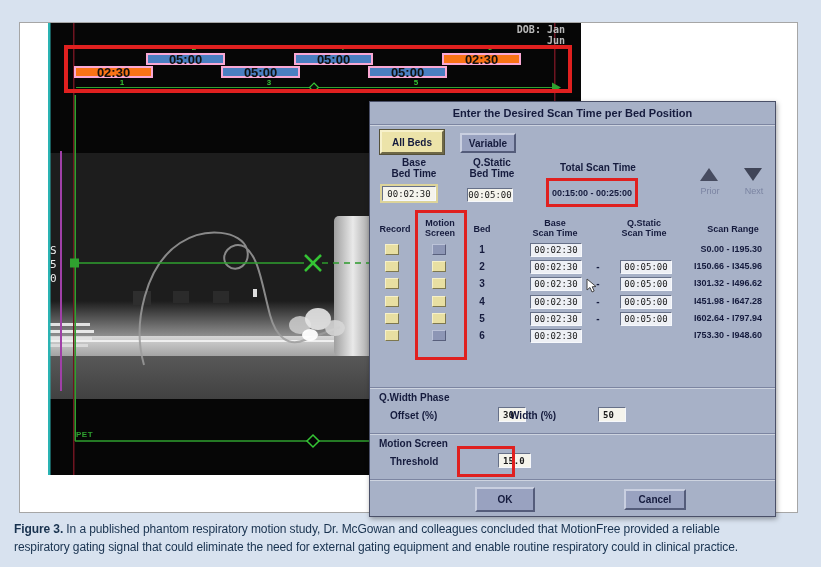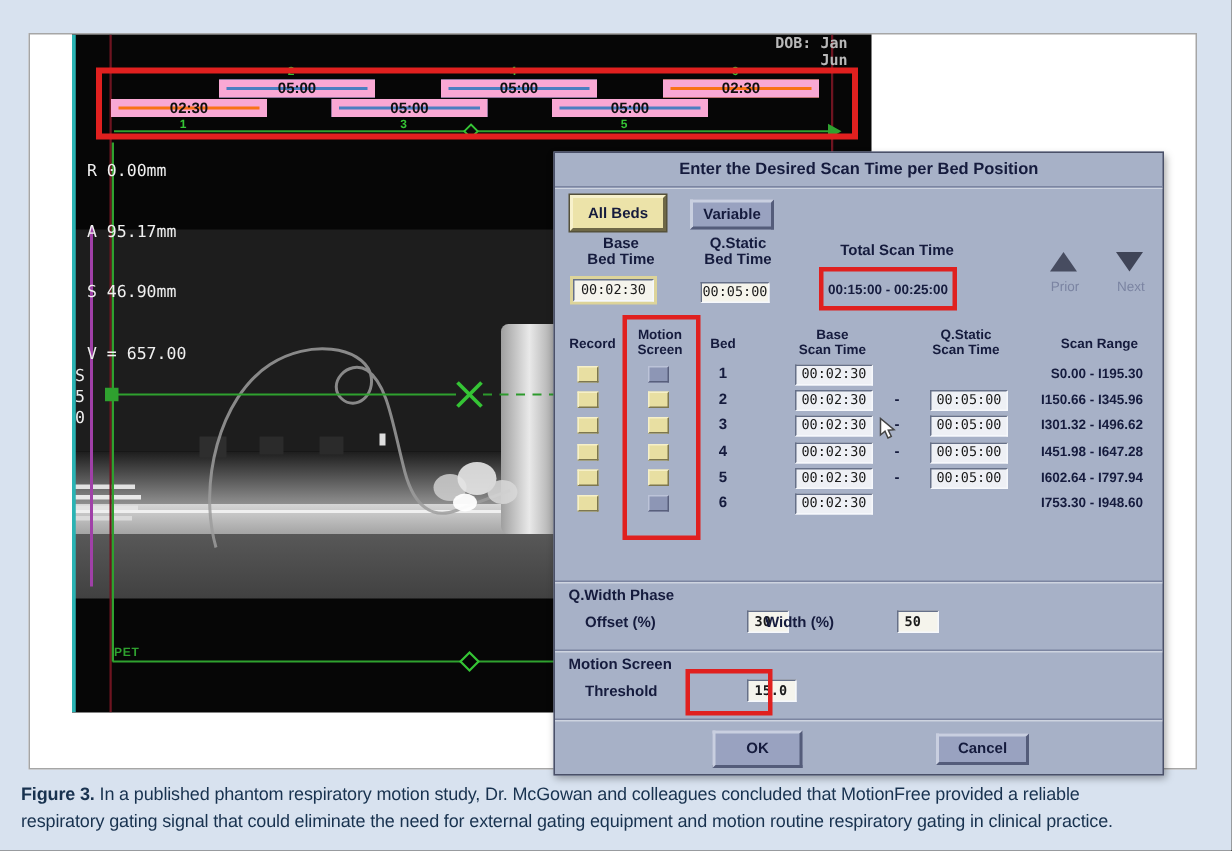--- a/index.html
+++ b/index.html
@@ -7,21 +7,21 @@
   .canvas{position:absolute;left:19px;top:22px;width:779px;height:491px;background:#ffffff;border:1px solid #a6a6a6;box-sizing:border-box;}
   .scout{position:absolute;left:28px;top:0px;width:533px;height:452px;background:#060606;overflow:hidden;}
   .scout svg{position:absolute;left:0;top:0;}
   
   .dob{position:absolute;color:#b9b9b9;font-family:"DejaVu Sans Mono",monospace;font-size:10px;font-weight:bold;}
   .coords{position:absolute;left:10px;top:57px;color:#f0f0f0;font-family:"DejaVu Sans Mono",monospace;font-size:11px;line-height:13.5px;white-space:pre;}
   .s50{position:absolute;left:2px;top:221px;color:#eeeeee;font-family:"DejaVu Sans Mono",monospace;font-size:11px;line-height:14px;}
   .petlbl{position:absolute;left:28px;top:407px;color:#2fa12f;font-size:8px;font-weight:bold;letter-spacing:.5px;}
   
   .tl-box{position:absolute;left:16px;top:22px;width:508px;height:48px;border:4px solid #e0201f;box-sizing:border-box;}
-  .tlbar{position:absolute;width:104px;height:12px;box-sizing:border-box;border:5px solid #f9a8d4;font-size:10px;font-weight:bold;color:#101010;display:flex;align-items:center;justify-content:center;}
+  .tlbar{position:absolute;width:79px;height:12px;box-sizing:border-box;border:2px solid #f9a8d4;font-size:13px;font-weight:bold;color:#101010;display:flex;align-items:center;justify-content:center;}
   .tlbar.blue{background:#4a7fc1;}
   .tlbar.cream{background:#f97316;}
   .tlnum{position:absolute;width:96px;text-align:center;font-size:8px;font-weight:bold;color:#35c435;height:8px;line-height:8px;}
   
   .dialog{position:absolute;left:349px;top:78px;width:407px;height:416px;background:#a7b1c7;border:1px solid #4a5068;box-sizing:border-box;box-shadow:1px 2px 5px rgba(0,0,0,.35);font-family:"Liberation Sans",sans-serif;color:#151b3d;}
   .dtitle{position:absolute;left:0;top:5px;width:100%;text-align:center;font-size:11px;font-weight:bold;}
   .sep{position:absolute;left:0;right:0;height:0;border-top:1px solid #7c85a1;box-shadow:0 1px 0 rgba(255,255,255,.45);}
   .btn-tab{position:absolute;box-sizing:border-box;display:flex;align-items:center;justify-content:center;font-size:10px;font-weight:bold;color:#151b3d;cursor:default;}
   .btn-sel{background:#ece3a9;border:2px solid;border-color:#f7f1cb #6e6847 #6e6847 #f7f1cb;box-shadow:0 0 0 1px #55513a;}
   .btn-3d{background:#99a2c0;border:2px solid;border-color:#c9cfe0 #545c7a #545c7a #c9cfe0;}
@@ -131,26 +131,20 @@
       <div class="tlbar cream" style="left:26px;top:43px;">02:30</div>
       <div class="tlbar blue" style="left:98px;top:30px;">05:00</div>
       <div class="tlbar blue" style="left:173px;top:43px;">05:00</div>
       <div class="tlbar blue" style="left:246px;top:30px;">05:00</div>
       <div class="tlbar blue" style="left:320px;top:43px;">05:00</div>
       <div class="tlbar cream" style="left:394px;top:30px;">02:30</div>
       <div class="tl-box"></div>
 
       <div class="dob" style="right:16px;top:1px;">DOB: Jan</div>
       <div class="dob" style="right:16px;top:12px;">Jun</div>
-      <div class="coords">
-        <div>R 0.00mm</div>
-        <div>A 95.17mm</div>
-        <div>S 46.90mm</div>
-        <div>V = 657.00</div>
-      </div>
       <div class="s50">
         <div>S</div>
         <div>5</div>
         <div>0</div>
       </div>
       <div class="petlbl">PET</div>
     </div>
 
     <div class="dialog">
       <div class="dtitle">Enter the Desired Scan Time per Bed Position</div>
@@ -258,15 +252,15 @@
 
       <div class="sep" style="top:377px;"></div>
       <div class="pushbtn" style="left:105px;top:385px;width:60px;height:25px;">OK</div>
       <div class="pushbtn" style="left:254px;top:387px;width:62px;height:21px;">Cancel</div>
     </div>
   </div>
 
   <div class="caption">
     <b>Figure 3.</b>
     <span>In a published phantom respiratory motion study, Dr. McGowan and colleagues concluded that MotionFree provided a reliable</span><br>
-    <span>respiratory gating signal that could eliminate the need for external gating equipment and motion routine respiratory gating in clinical practice.</span>
+    <span>respiratory gating signal that could eliminate the need for external gating equipment and enable routine respiratory could in clinical practice.</span>
   </div>
 </div>
 
 </body></html>

